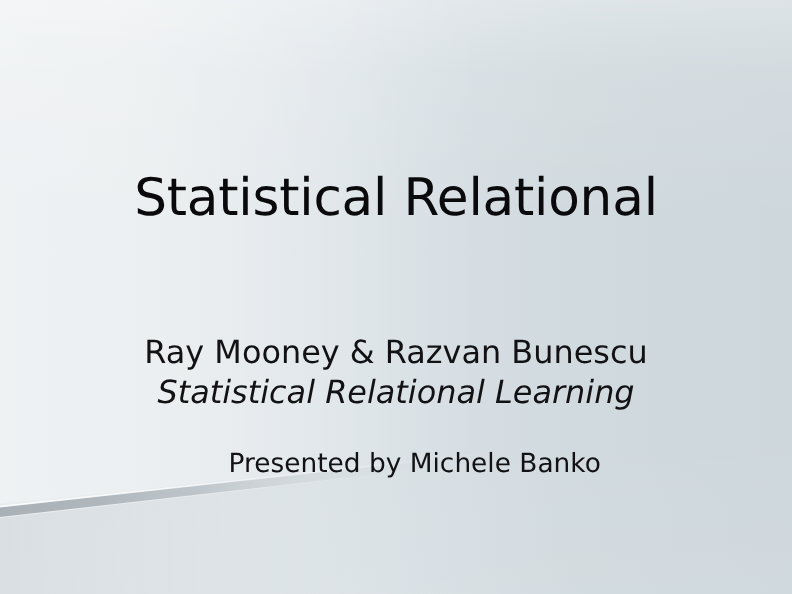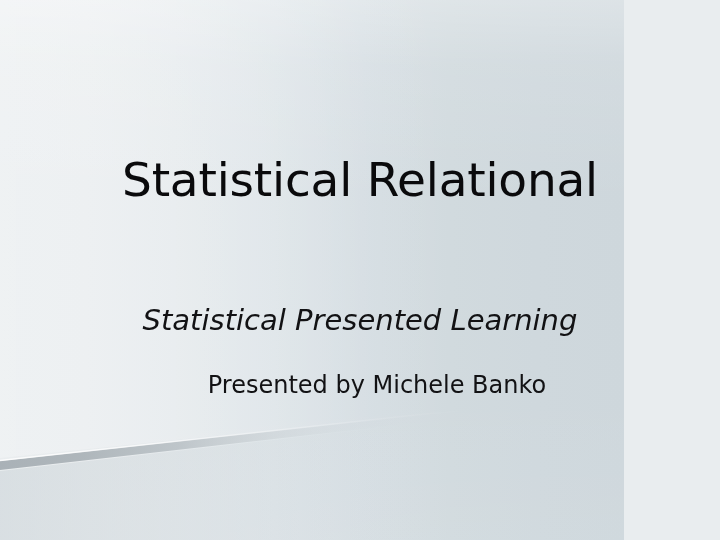--- a/index.html
+++ b/index.html
@@ -11,21 +11,21 @@
     width: 720px;
     height: 540px;
     overflow: hidden;
     font-family: "DejaVu Sans", sans-serif;
     background: #e9edef;
   }
 
   
   #slide {
     position: relative;
-    width: 624px;
+    width: 720px;
     height: 540px;
     overflow: hidden;
     
     background:
       linear-gradient(90deg,
         #e9edef 0%,
         #e8ecee 14%,
         #e4e9ec 28%,
         #dde4e8 44%,
         #d6dee3 58%,
@@ -145,18 +145,19 @@
     <path d="M0,461 L430,414 L470,411 L470,417 L432,421 L0,470 Z" fill="url(#swooshFade)"></path>
 
     <path d="M0,460.5 L430,413.5 L470,410.5" stroke="url(#swooshLight)" stroke-width="1.6" fill="none"></path>
   </svg>
 
   <div class="text-frame" id="title-frame">
     <div class="title-line">Statistical Relational</div>
   </div>
 
   <div class="text-frame" id="subtitle-frame">
-    <div class="sub-line italic">Statistical Presented Learning</div>
+    <div class="sub-line">Ray Mooney &amp; Razvan Bunescu</div>
+    <div class="sub-line italic">Statistical Relational Learning</div>
     <div class="sub-spacer"></div>
     <div id="presenter-line">Presented by Michele Banko</div>
   </div>
 
 </div>
 
 </body></html>

